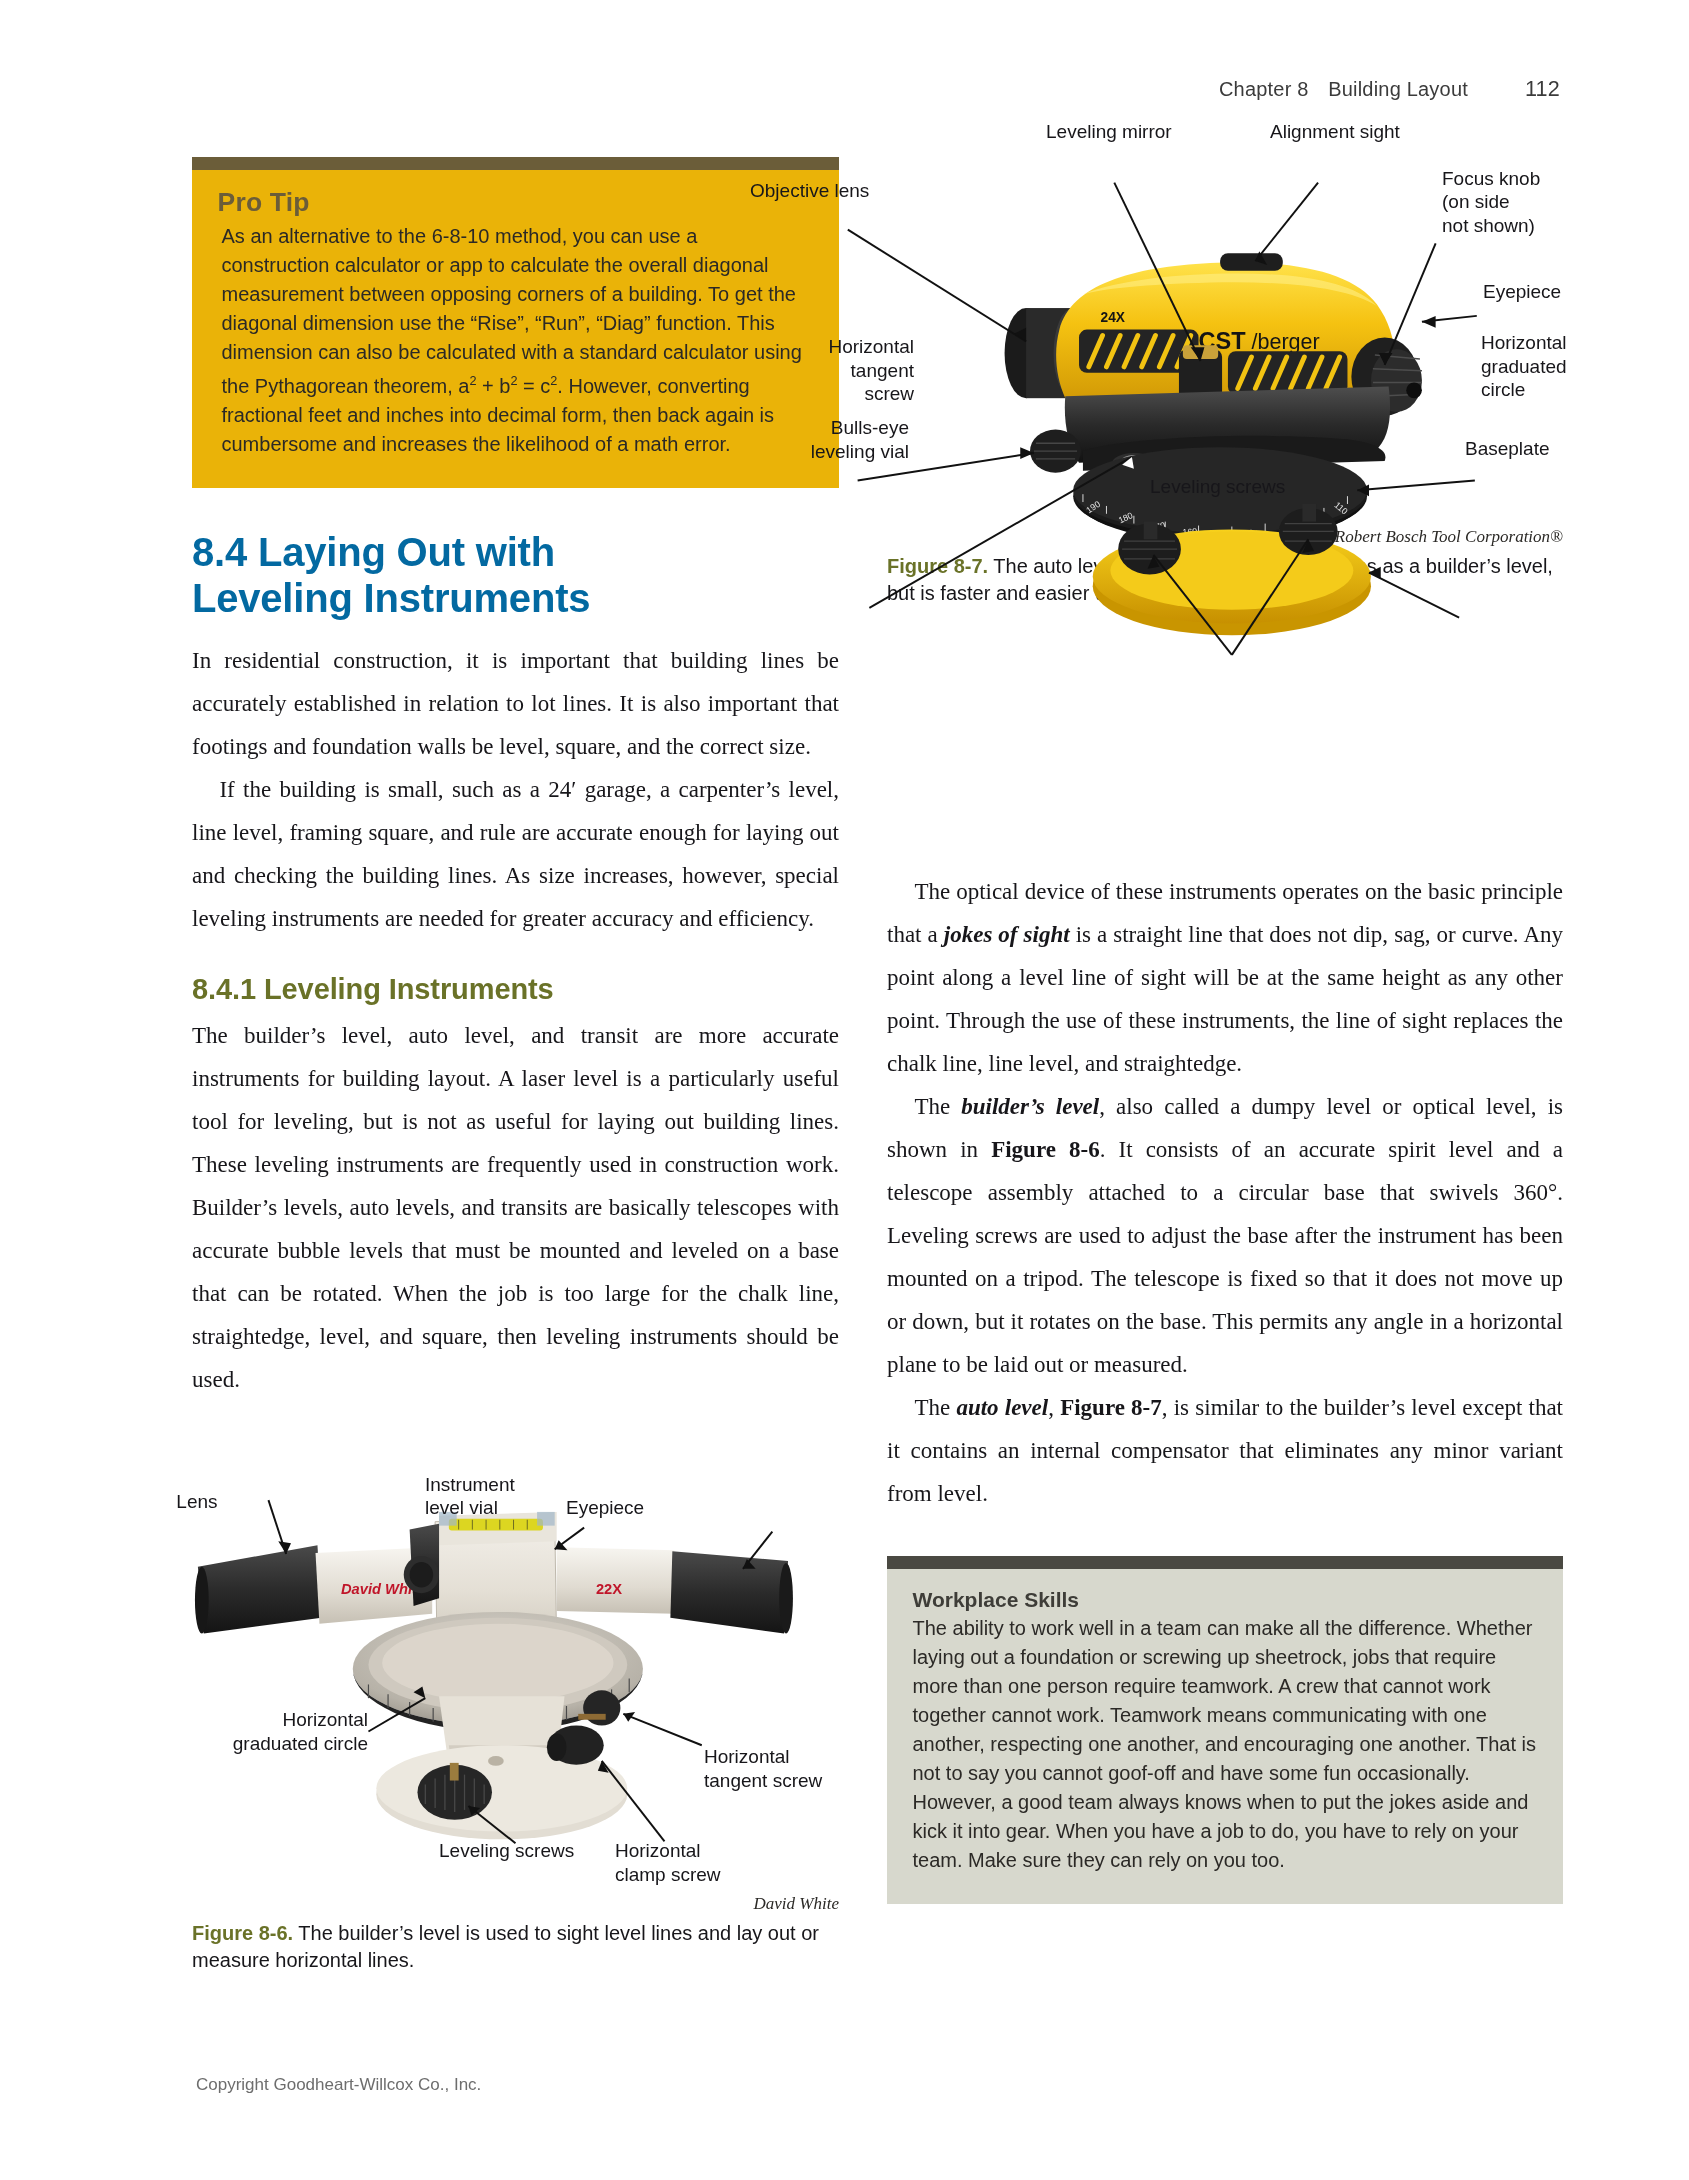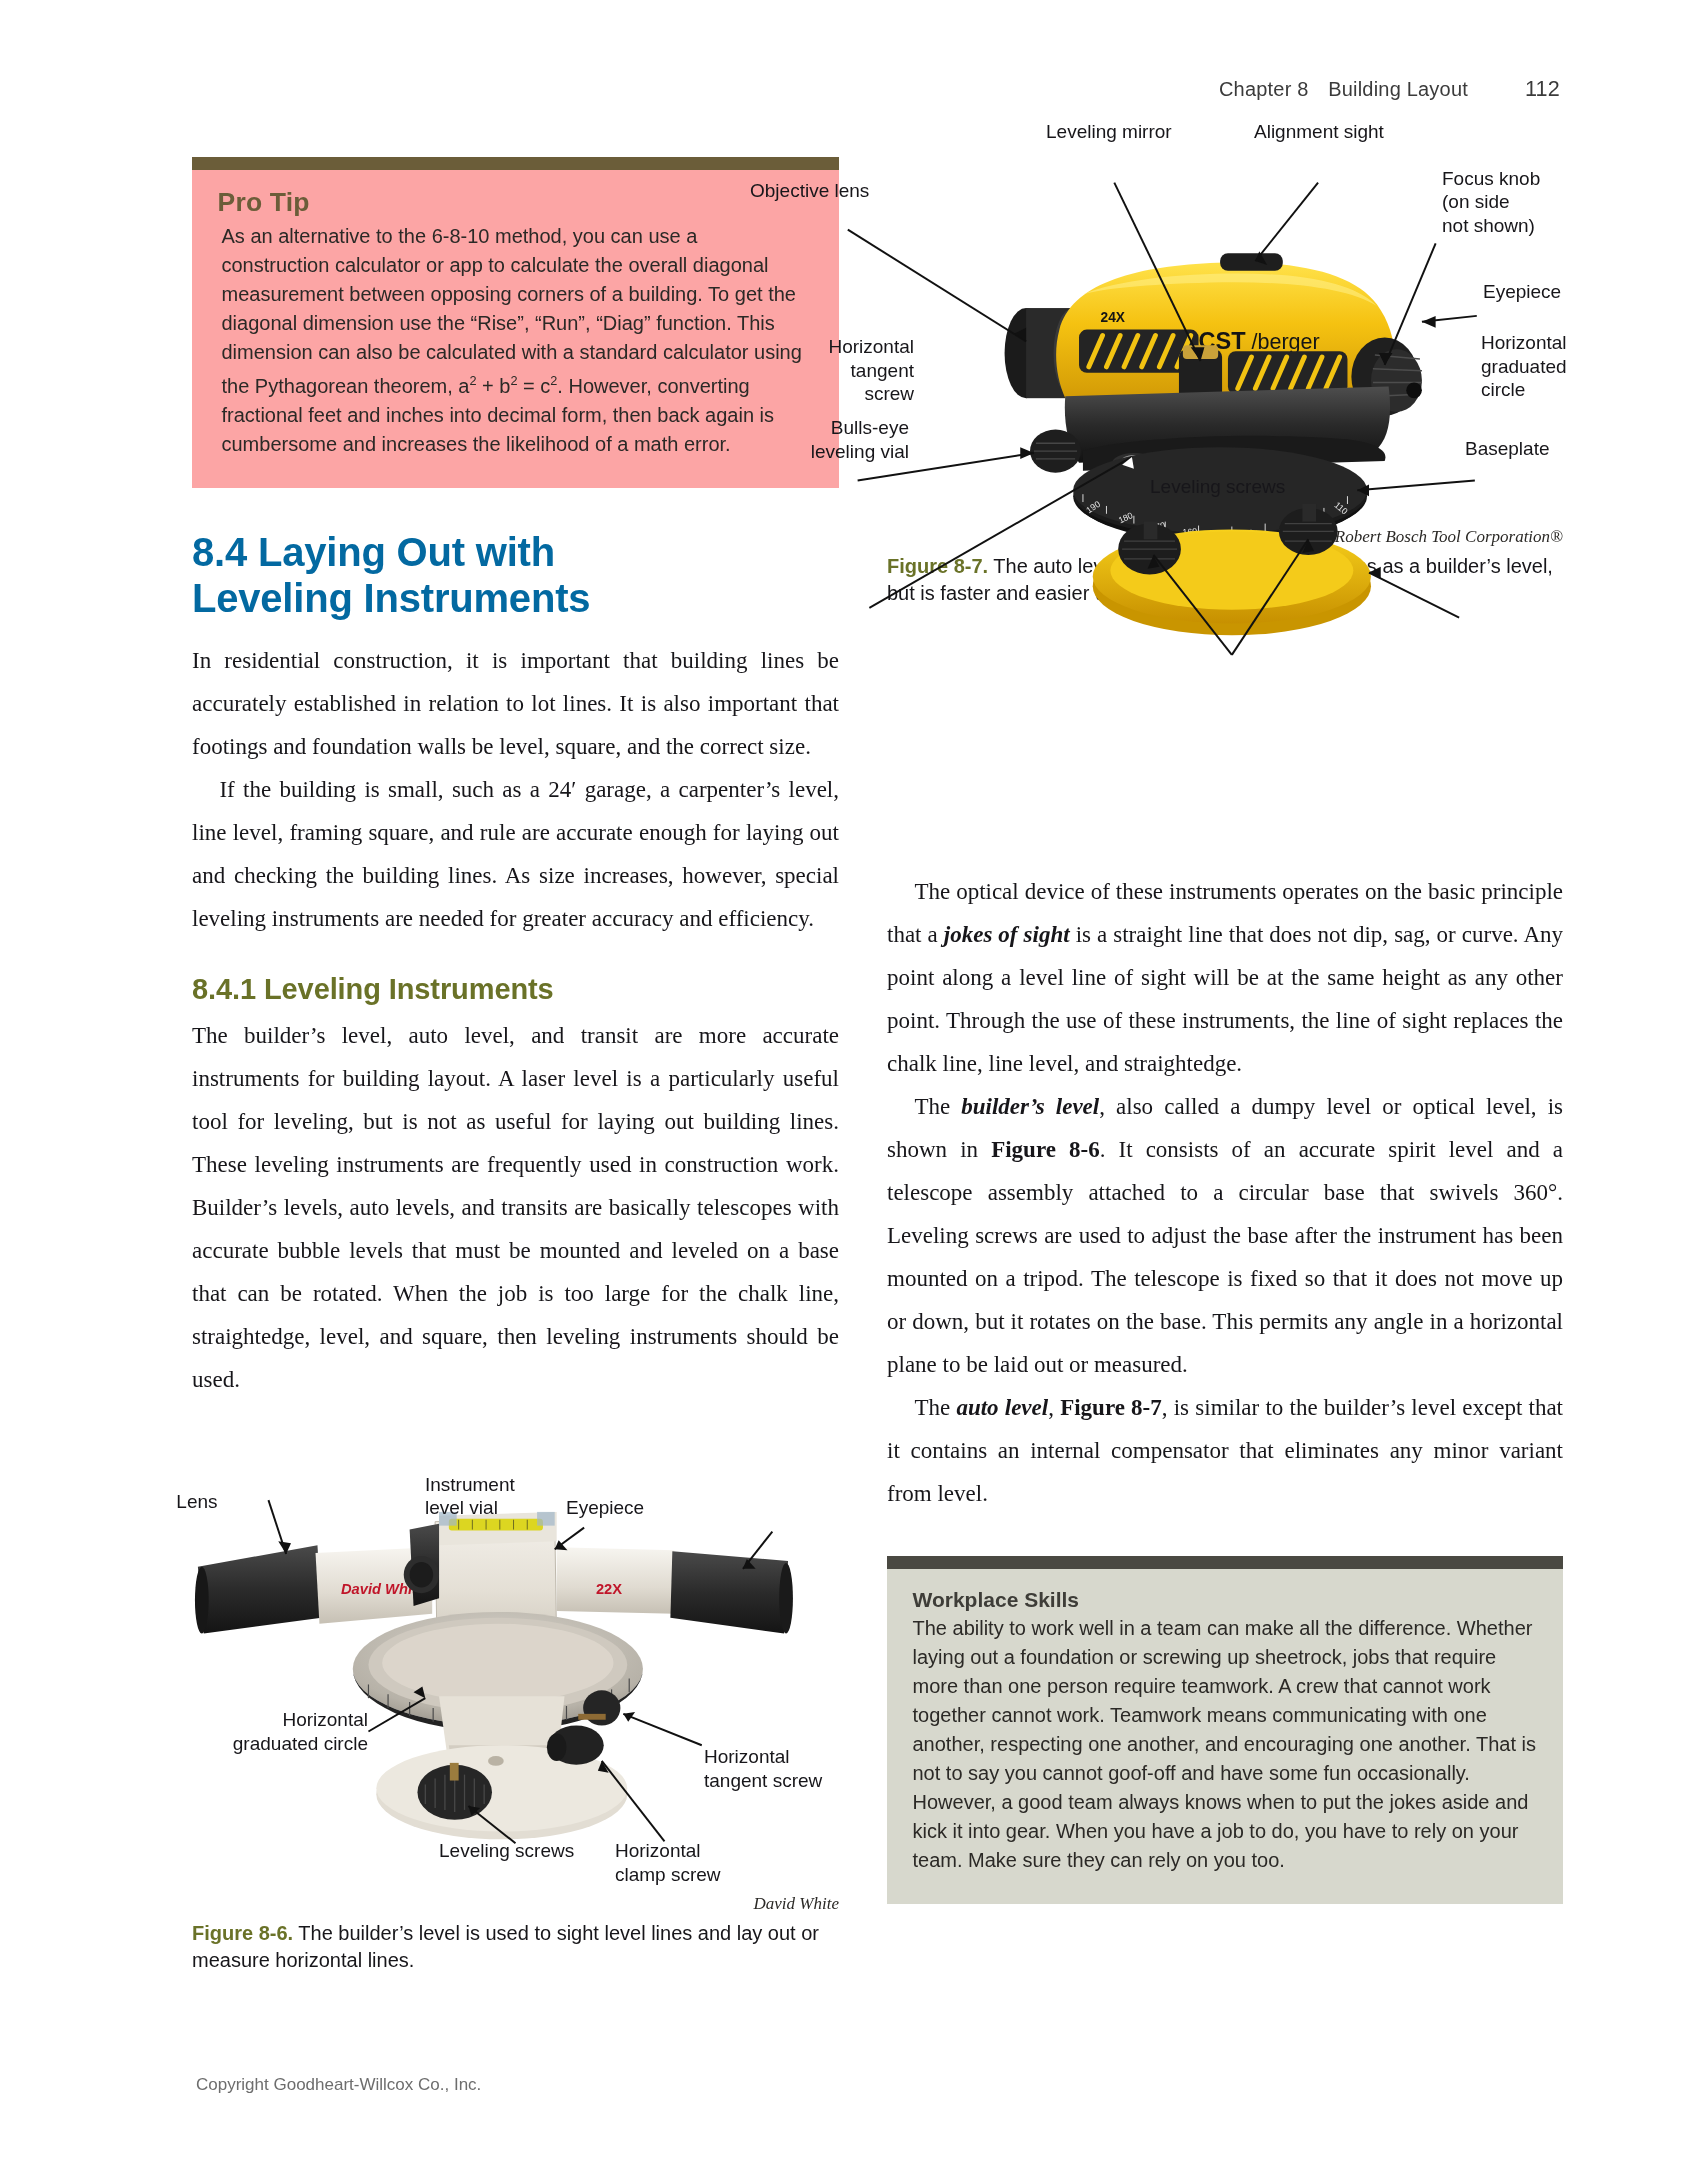--- a/index.html
+++ b/index.html
@@ -21,21 +21,21 @@
   }
   .running-head .chapno{ margin-right:19.6px; }
   .running-head .pageno{ margin-left:57px; font-size:21.6px; }
 
   
   .col-left{ position:absolute; left:192px; top:157px; width:647px; }
 
   
   .protip-bar{ height:12.7px; background:#6b5d39; width:647px; }
   .protip-body{
-    background:#fca5a5; width:647px;
+    background:#eab308; width:647px;
     padding:17.6px 25.5px 25.5px 25.5px;
   }
   .protip-title{
     font-size:26.5px; font-weight:bold; color:#6b5d39;
     margin:0 0 3.9px 0; letter-spacing:0.2px;
   }
   .protip-text{
     font-size:20px; line-height:29px; color:#2b2926; margin:4px;
   }
   .protip-text sup{ font-size:12.7px; vertical-align:super; }
@@ -438,21 +438,21 @@
       <polygon points="150,302 136,296 136,308"></polygon>
       <polygon points="480,340 492,334 492,346"></polygon>
       <polygon points="250,306 240,314 252,318" fill="#fff"></polygon>
       <polygon points="492,424 504,418 504,430"></polygon>
       <polygon points="272,406 266,420 278,418"></polygon>
       <polygon points="430,390 424,404 436,402"></polygon>
     </g>
   </svg>
 
   <div class="flabel" style="left:159px;top:-37px;">Leveling mirror</div>
-  <div class="flabel" style="left:367px;top:-37px;">Alignment sight</div>
+  <div class="flabel" style="left:383px;top:-37px;">Alignment sight</div>
   <div class="flabel" style="left:-137px;top:21.6px;">Objective lens</div>
   <div class="flabel" style="left:555px;top:9.8px;">Focus knob
 (on side
 not shown)</div>
   <div class="flabel" style="left:596px;top:123px;">Eyepiece</div>
   <div class="flabel r" style="left:-167px;top:178px;width:194px;">Horizontal
 tangent
 screw</div>
   <div class="flabel" style="left:594px;top:174px;">Horizontal
 graduated

